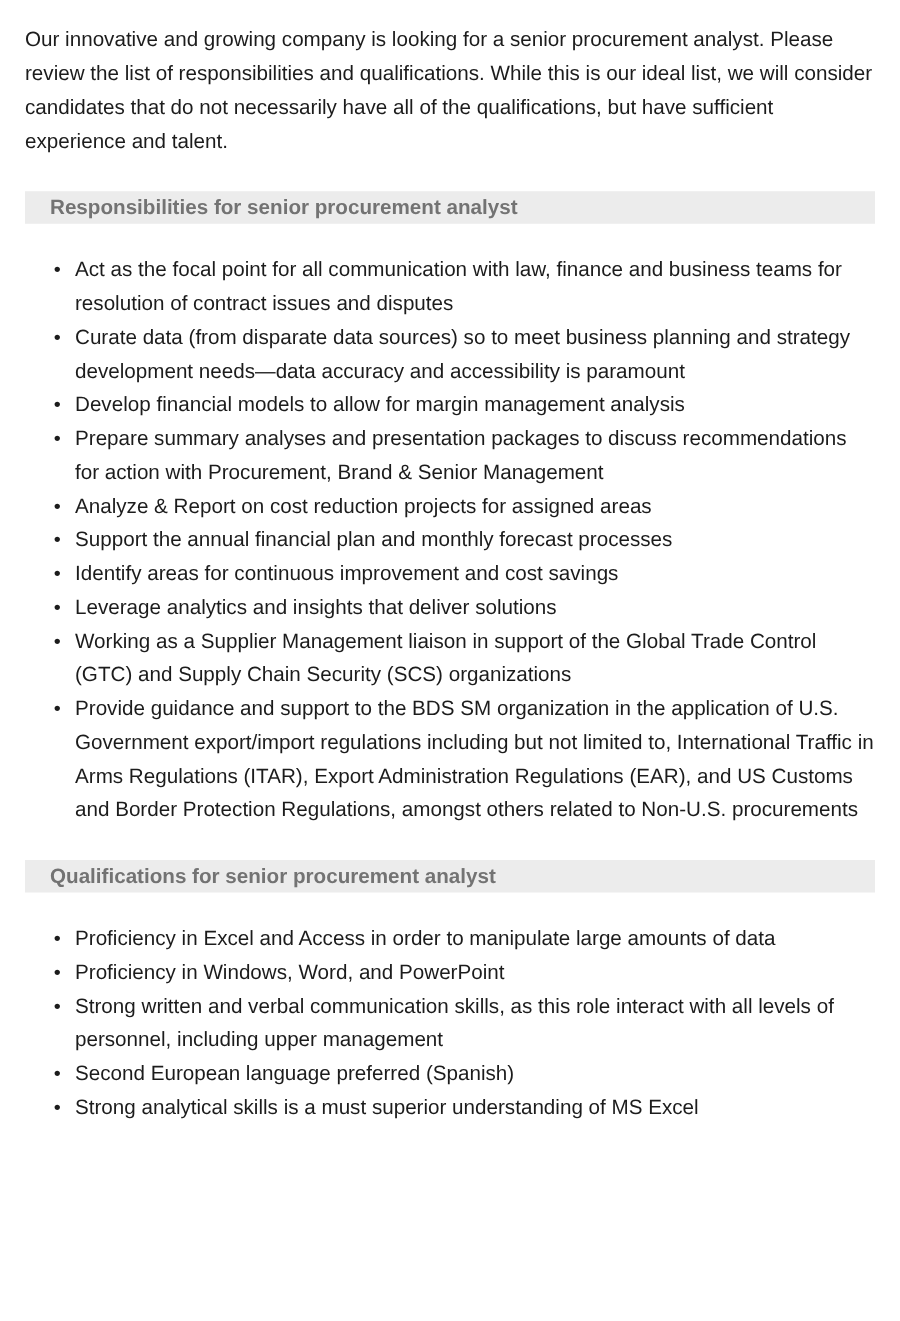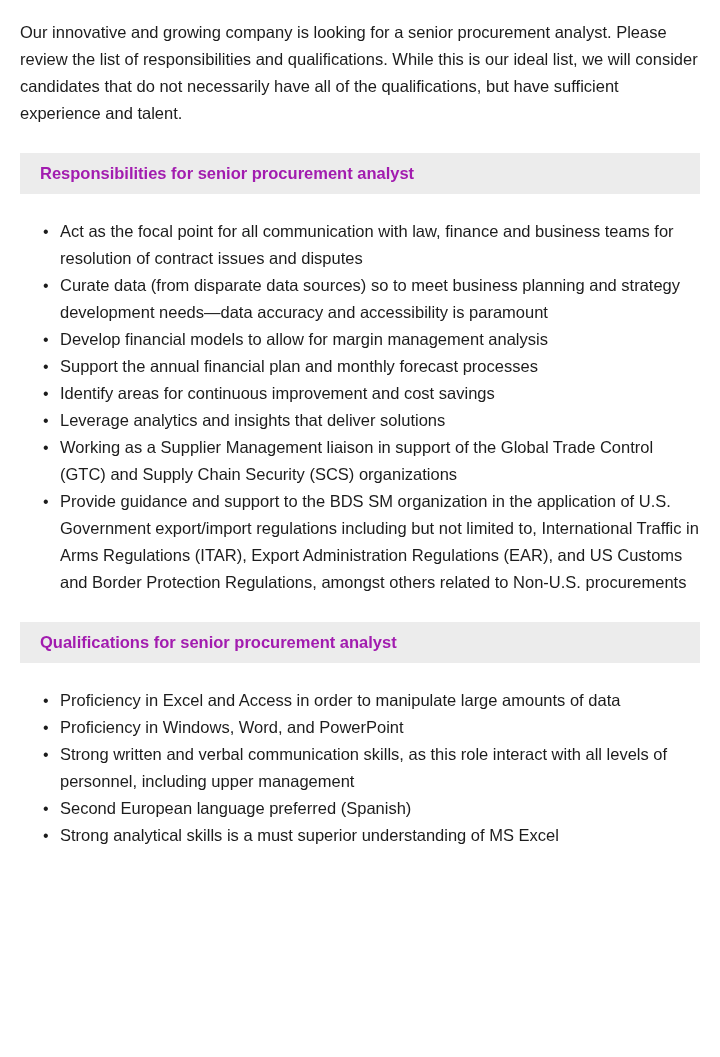--- a/index.html
+++ b/index.html
@@ -25,28 +25,28 @@
   }
   .intro {
     margin-top: 13px;
     font-size: 16.5px;
     line-height: 27px;
     color: #1c1c1c;
   }
   .section { margin-top: 0; }
   .section-heading {
     margin-top: 26px;
-    height: 41px;
+    height: 26px;
     background: #ececec;
     display: flex;
     align-items: center;
     padding-left: 20px;
     font-size: 16.5px;
     font-weight: bold;
-    color: #a21caf;
+    color: #737373;
   }
   ul.bullet-list {
     list-style: none;
     margin-top: 24px;
     margin-bottom: 0;
   }
   ul.bullet-list li {
     position: relative;
     padding-left: 40px;
     font-size: 16.5px;
@@ -69,20 +69,22 @@
 
 
   <p class="intro">Our innovative and growing company is looking for a senior procurement analyst. Please review the list of responsibilities and qualifications. While this is our ideal list, we will consider candidates that do not necessarily have all of the qualifications, but have sufficient experience and talent.</p>
 
   <div class="section">
     <div class="section-heading">Responsibilities for senior procurement analyst</div>
     <ul class="bullet-list">
         <li>Act as the focal point for all communication with law, finance and business teams for resolution of contract issues and disputes</li>
         <li>Curate data (from disparate data sources) so to meet business planning and strategy development needs—data accuracy and accessibility is paramount</li>
         <li>Develop financial models to allow for margin management analysis</li>
+        <li>Prepare summary analyses and presentation packages to discuss recommendations for action with Procurement, Brand &amp; Senior Management</li>
+        <li>Analyze &amp; Report on cost reduction projects for assigned areas</li>
         <li>Support the annual financial plan and monthly forecast processes</li>
         <li>Identify areas for continuous improvement and cost savings</li>
         <li>Leverage analytics and insights that deliver solutions</li>
         <li>Working as a Supplier Management liaison in support of the Global Trade Control (GTC) and Supply Chain Security (SCS) organizations</li>
         <li>Provide guidance and support to the BDS SM organization in the application of U.S. Government export/import regulations including but not limited to, International Traffic in Arms Regulations (ITAR), Export Administration Regulations (EAR), and US Customs and Border Protection Regulations, amongst others related to Non-U.S. procurements</li>
       </ul>
   </div>
 
   <div class="section">
     <div class="section-heading">Qualifications for senior procurement analyst</div>

